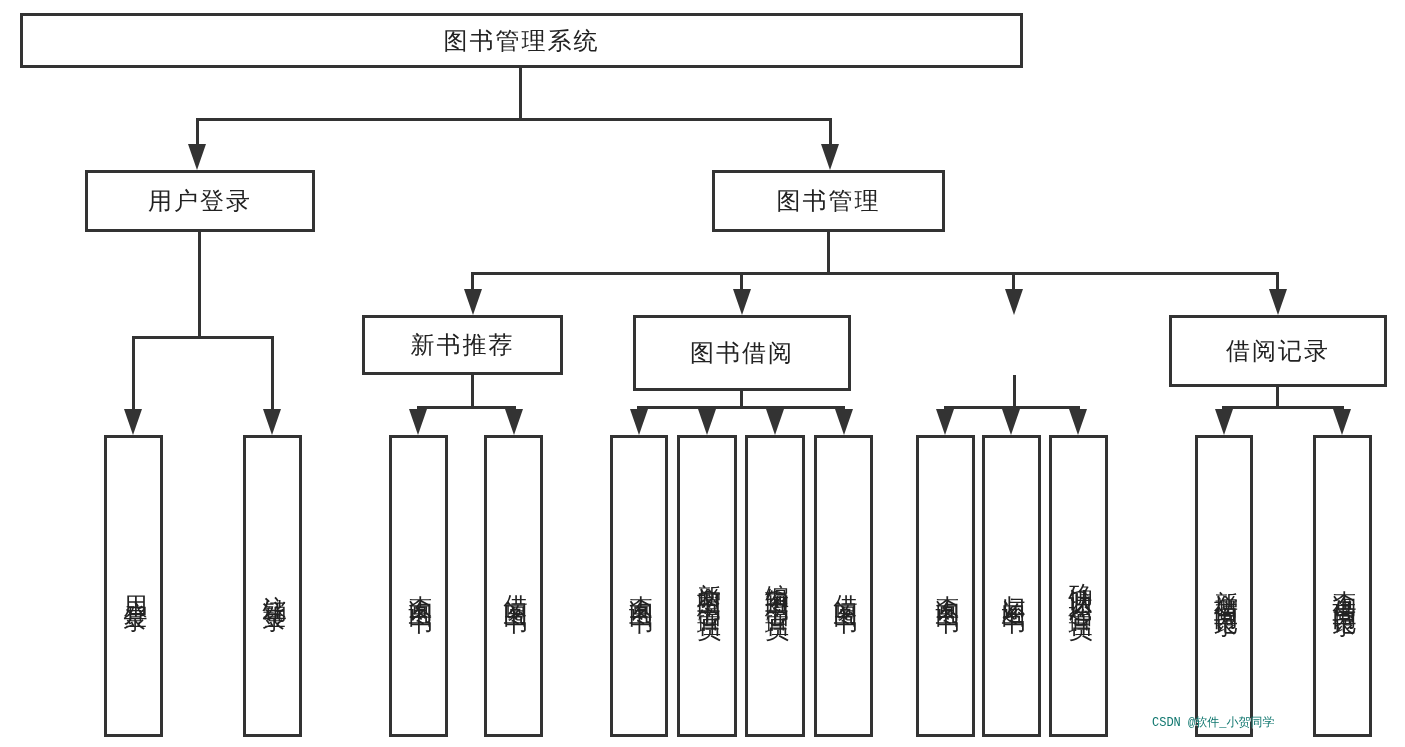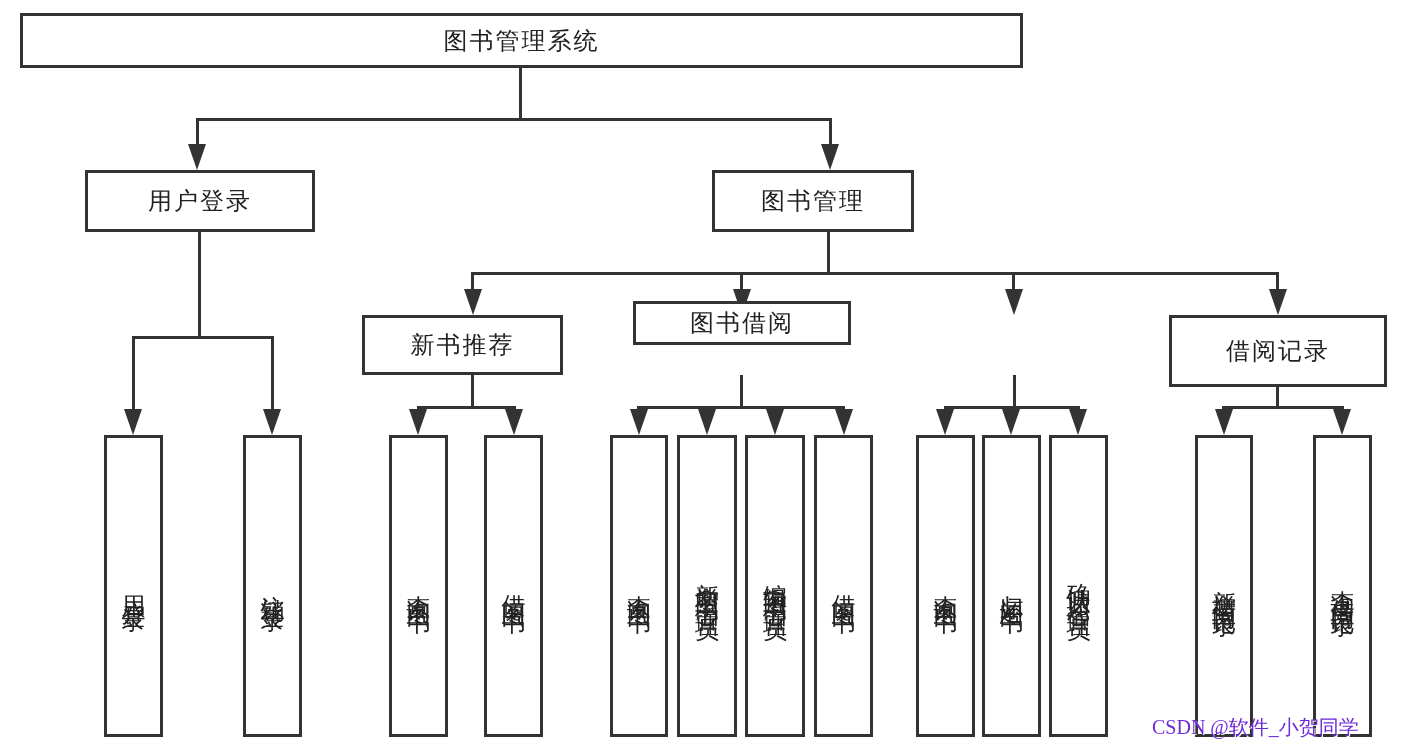--- a/index.html
+++ b/index.html
@@ -1,20 +1,20 @@
 <!DOCTYPE html>
 <html><head>
 <meta charset="utf-8">
 <style>
   html,body{margin:0;padding:0;background:#ffffff;}
   .canvas{
     position:relative;
     width:1405px;height:747px;
     background:#ffffff;
-    font-family:Liberation Serif, serif;
+    font-family:Liberation Mono, monospace;
     overflow:hidden;
   }
   .node{
     position:absolute;
     box-sizing:border-box;
     background:#ffffff;
     border:3px solid #333333;
     display:flex;
     align-items:center;
     justify-content:center;
@@ -37,22 +37,22 @@
     position:absolute;
     width:0;height:0;
     border-left:9px solid transparent;
     border-right:9px solid transparent;
     border-top:26px solid #333333;
     z-index:1;
   }
   .watermark{
     position:absolute;
     left:1152px;top:714px;
-    font-size:20px;
-    color:#6d28d9;
+    font-size:12px;
+    color:#0f766e;
     text-shadow:1px 1px 0 #ffffff;
     white-space:nowrap;
     z-index:5;
     letter-spacing:0;
     text-align:right;
   }
 </style>
 </head>
 <body>
 
@@ -63,21 +63,21 @@
   <div>
     <div class="vline" style="left:519px;top:68px;height:52px"></div>
     <div class="hline" style="left:196px;top:118px;width:636px"></div>
     <div class="vline" style="left:196px;top:118px;height:28px"></div>
     <div class="arrow" style="left:188px;top:144px"></div>
     <div class="vline" style="left:829px;top:118px;height:28px"></div>
     <div class="arrow" style="left:821px;top:144px"></div>
   </div>
 
   <div class="node" style="left:85px;top:170px;width:230px;height:62px">用户登录</div>
-  <div class="node" style="left:712px;top:170px;width:202px;height:62px">图书管理</div>
+  <div class="node" style="left:712px;top:170px;width:233px;height:62px">图书管理</div>
 
   <div>
     <div class="vline" style="left:198px;top:232px;height:107px"></div>
     <div class="hline" style="left:132px;top:336px;width:142px"></div>
     <div class="vline" style="left:132px;top:336px;height:75px"></div>
     <div class="arrow" style="left:124px;top:409px"></div>
     <div class="vline" style="left:271px;top:336px;height:75px"></div>
     <div class="arrow" style="left:263px;top:409px"></div>
   </div>
 
@@ -88,21 +88,21 @@
     <div class="arrow" style="left:464px;top:289px"></div>
     <div class="vline" style="left:740px;top:272px;height:19px"></div>
     <div class="arrow" style="left:733px;top:289px"></div>
     <div class="vline" style="left:1012px;top:272px;height:19px"></div>
     <div class="arrow" style="left:1005px;top:289px"></div>
     <div class="vline" style="left:1276px;top:272px;height:19px"></div>
     <div class="arrow" style="left:1269px;top:289px"></div>
   </div>
 
   <div class="node" style="left:362px;top:315px;width:201px;height:60px">新书推荐</div>
-  <div class="node" style="left:633px;top:301px;width:218px;height:44px">图书借阅</div>
+  <div class="node" style="left:633px;top:315px;width:218px;height:76px">图书借阅</div>
   <div class="node" style="left:1169px;top:315px;width:218px;height:72px">借阅记录</div>
 
   <div>
     <div class="vline" style="left:471px;top:375px;height:34px"></div>
     <div class="hline" style="left:417px;top:406px;width:99px"></div>
     <div class="arrow" style="left:409px;top:409px"></div>
     <div class="arrow" style="left:505px;top:409px"></div>
   </div>
 
   <div>

